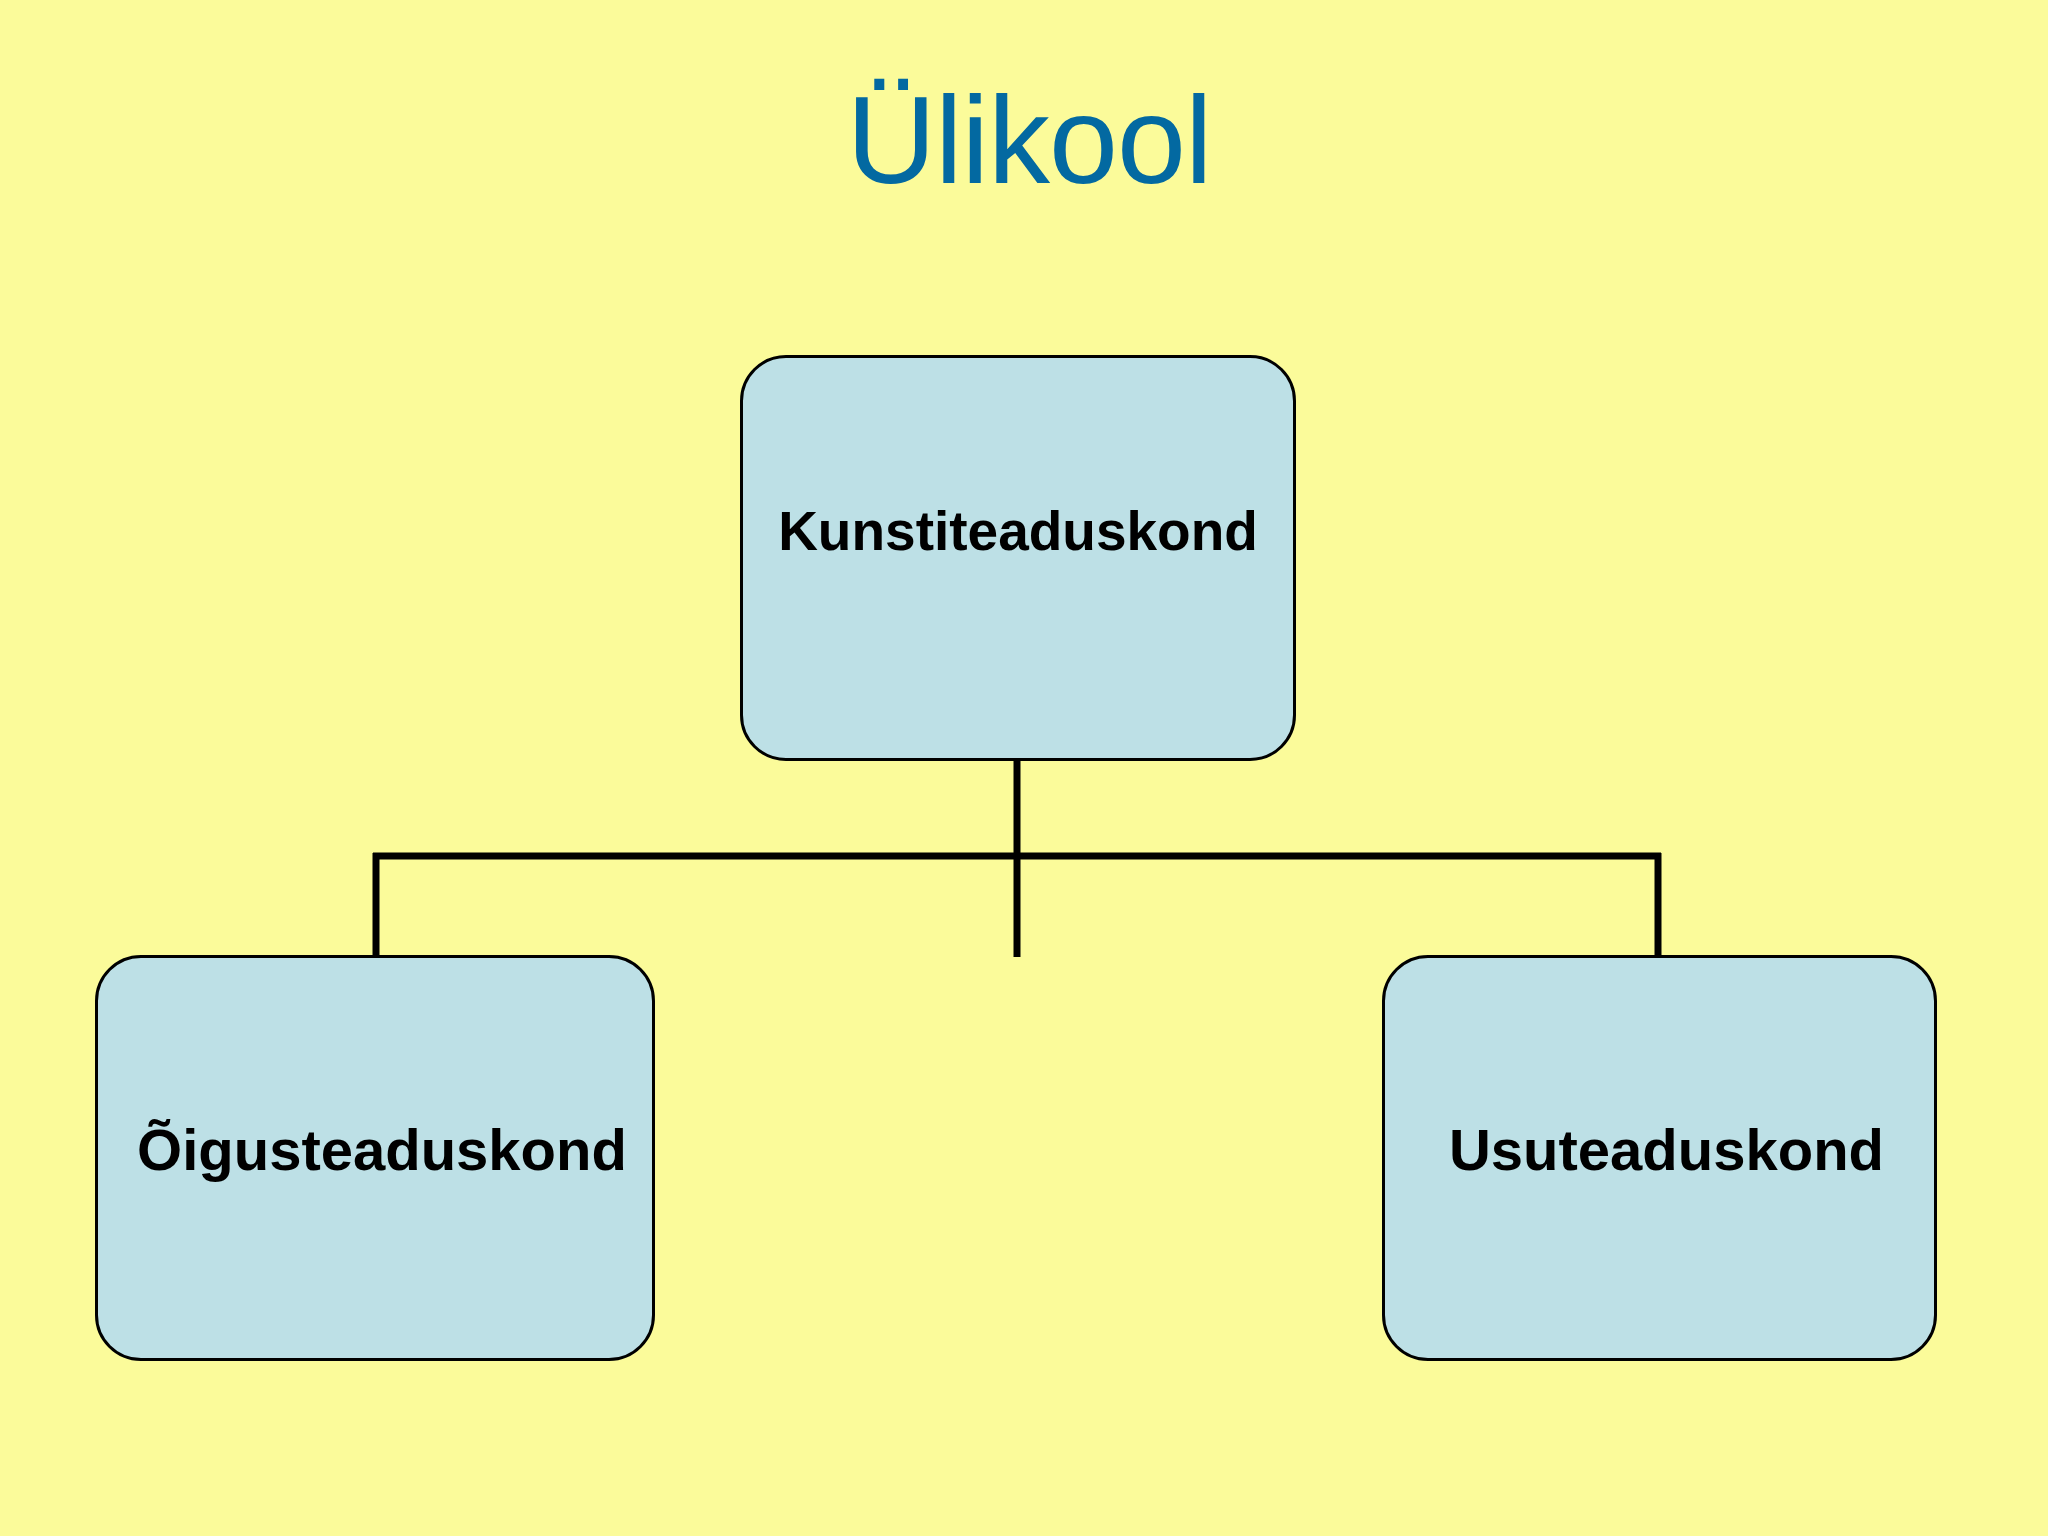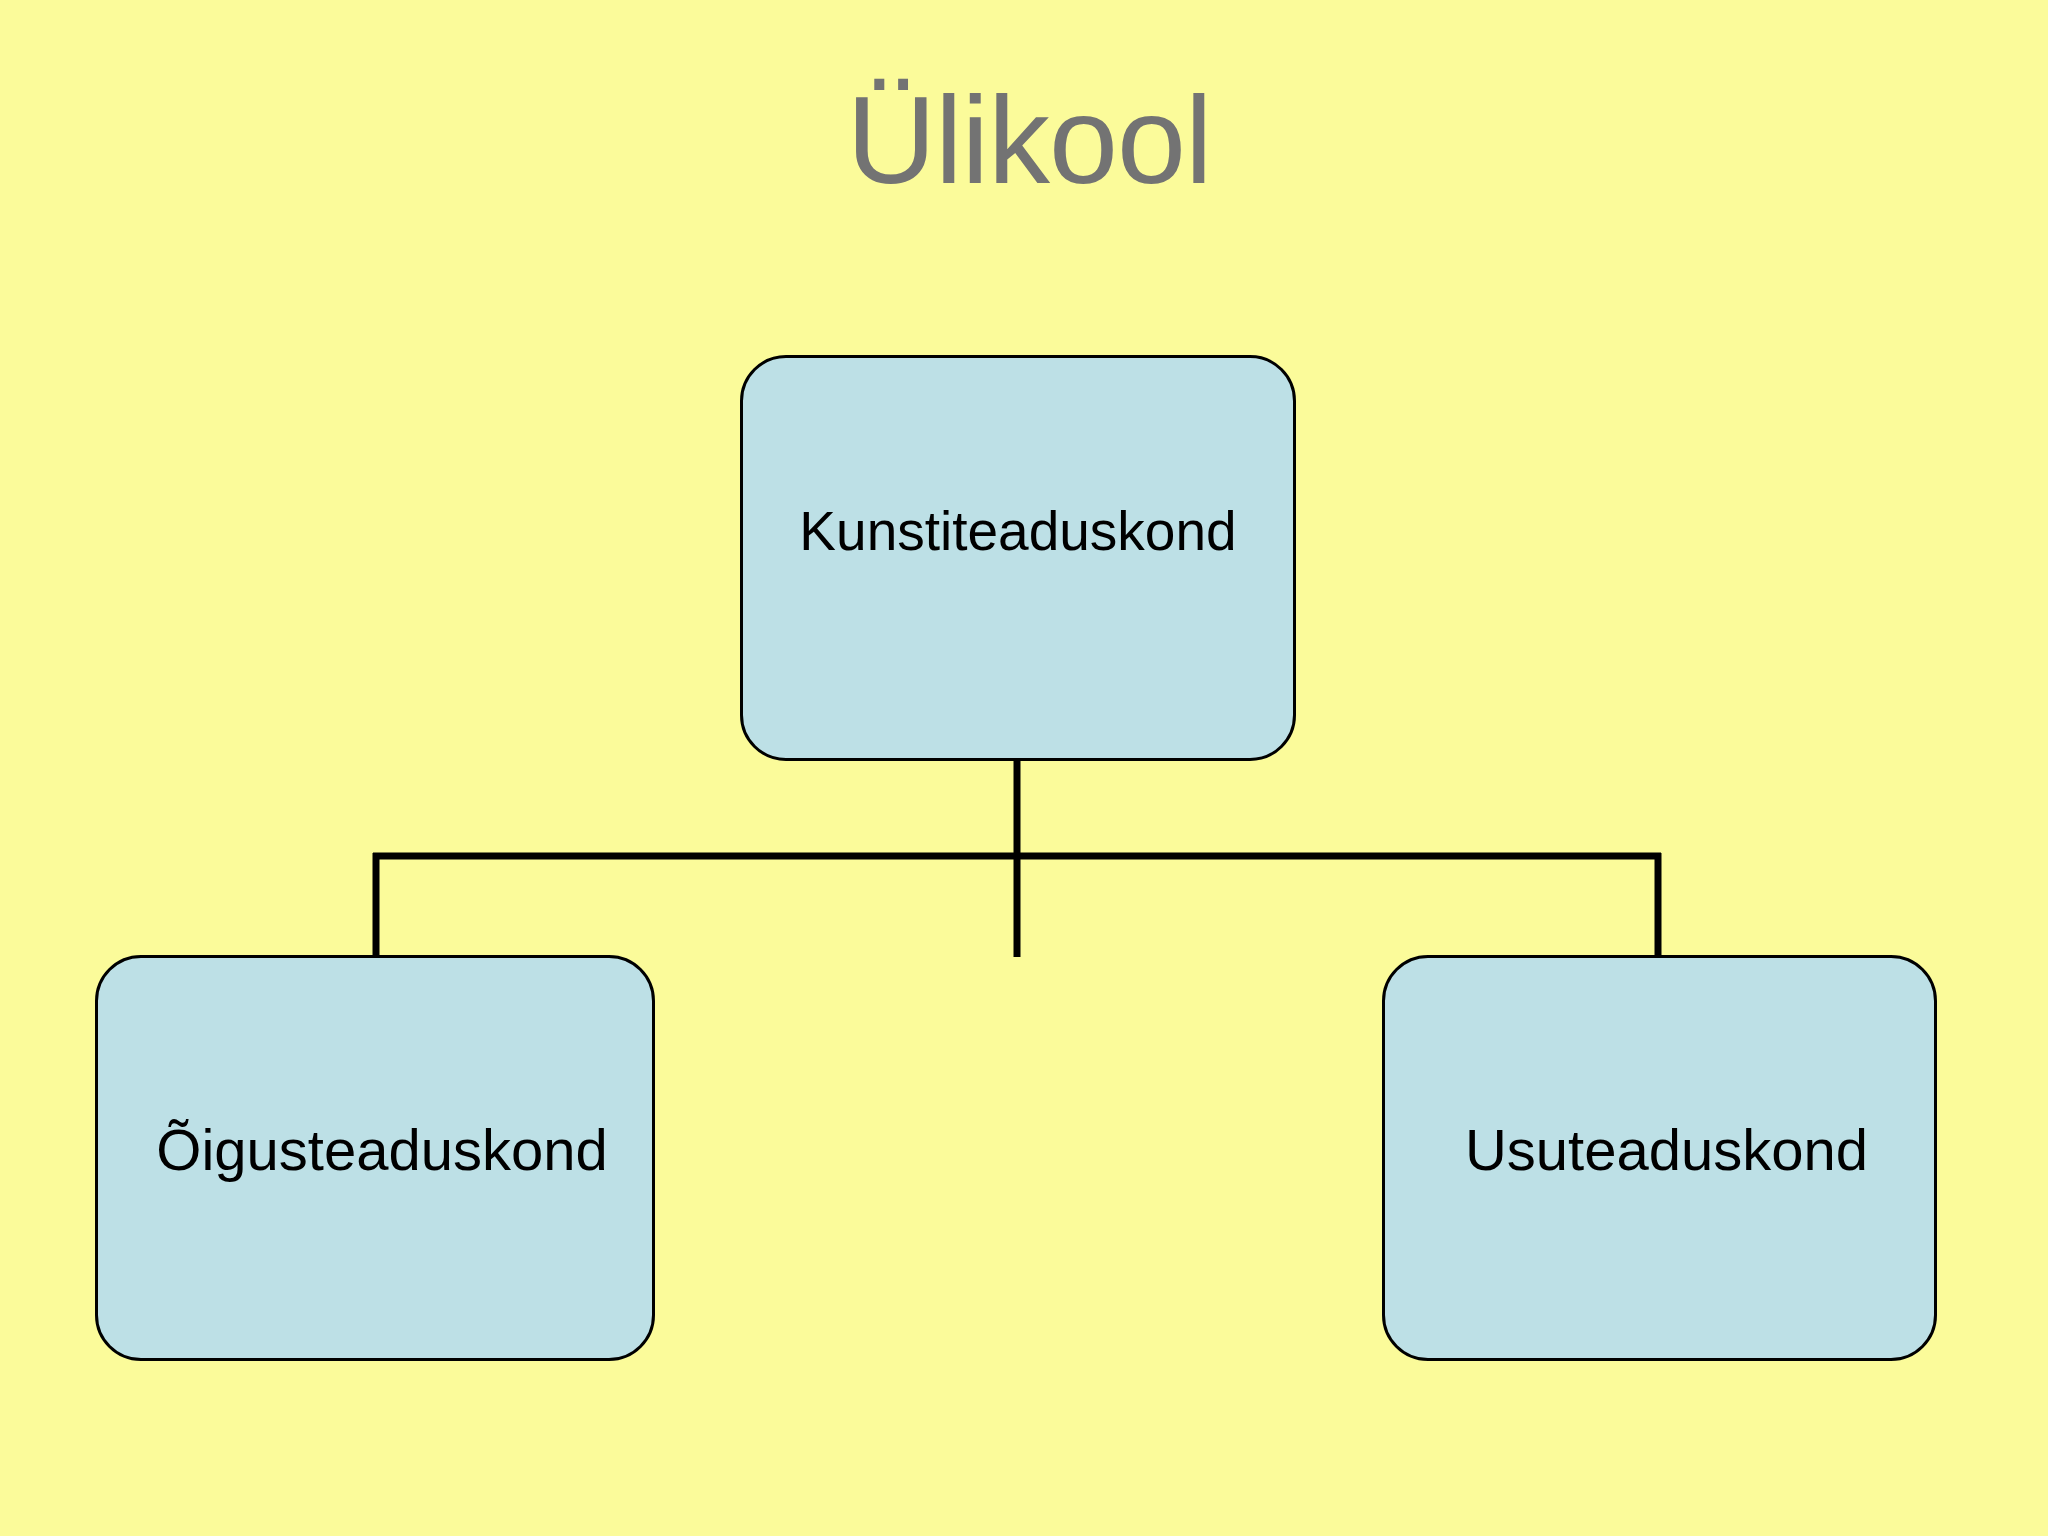--- a/index.html
+++ b/index.html
@@ -19,21 +19,21 @@
 
   
   #slide-title {
     position: absolute;
     left: 0;
     top: 78px;
     width: 2048px;
     text-align: center;
     font-size: 124px;
     line-height: 1.0;
-    color: #737373;
+    color: #0369a1;
     font-weight: normal;
     letter-spacing: -1px;
     padding-left: 10px;
     box-sizing: border-box;
   }
 
   
   #connectors {
     position: absolute;
     left: 0;
@@ -53,20 +53,21 @@
     justify-content: center;
     overflow: hidden;
   }
 
   .node-label {
     color: #000000;
     font-size: 55px;
     line-height: 1.05;
     white-space: nowrap;
     text-align: center;
+    font-weight: bold;
   }
 
   
   #node-root {
     left: 740px;
     top: 355px;
     width: 556px;
     height: 406px;
   }
   #node-root .node-label {

